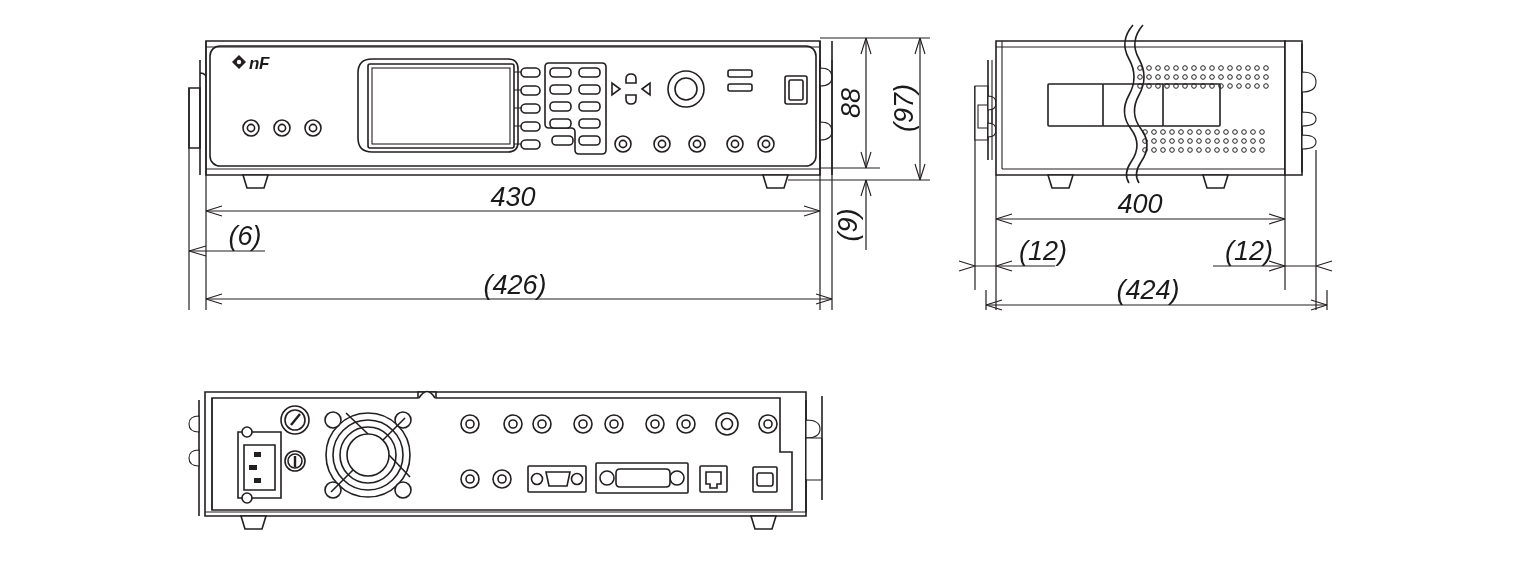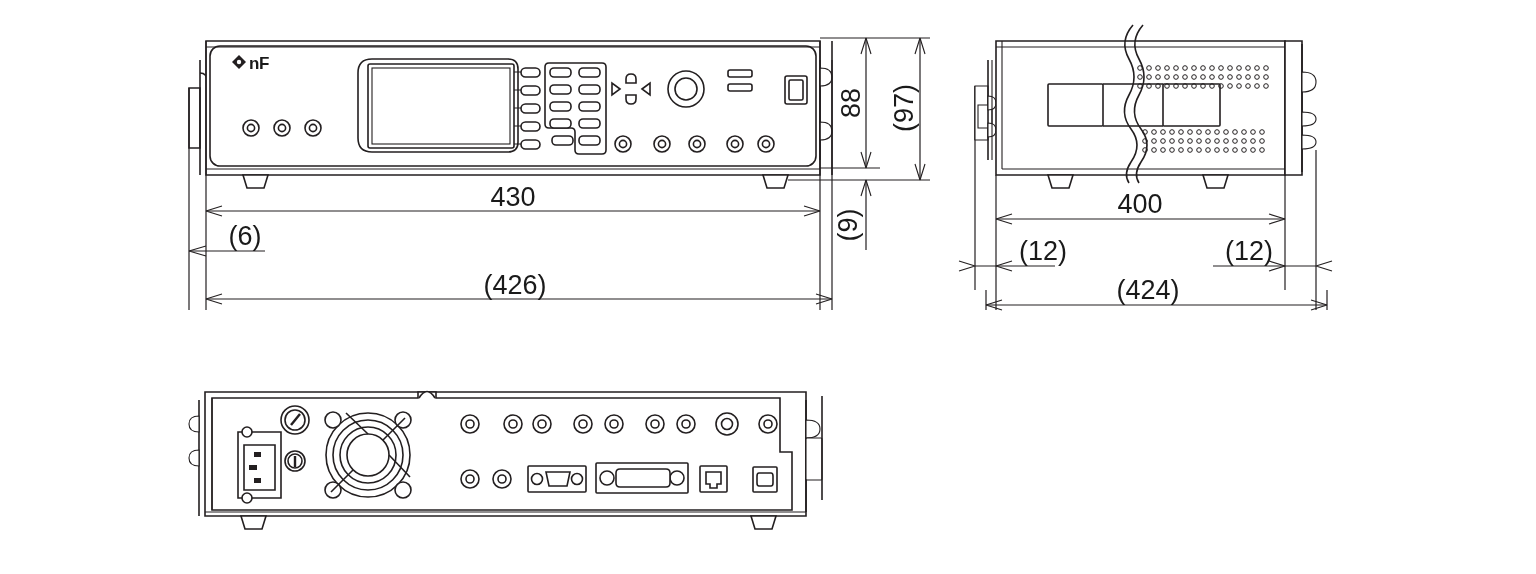--- a/index.html
+++ b/index.html
@@ -12,20 +12,21 @@
     width: 1536px;
     height: 574px;
     overflow: hidden;
     font-family: "Liberation Sans", sans-serif;
   }
   #stage {
     position: relative;
     width: 1536px;
     height: 416px;
     background: #ffffff;
+    font-style: italic;
   }
   #drawing {
     position: absolute;
     left: 0;
     top: 0;
     width: 1536px;
     height: 574px;
   }
   .dim-text {
     font-family: "Liberation Sans", sans-serif;

